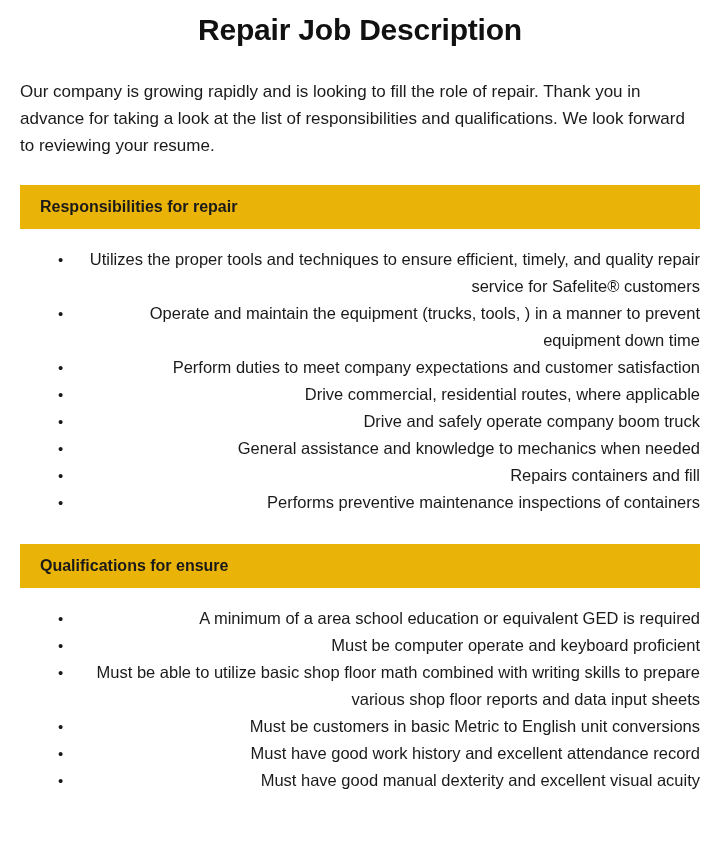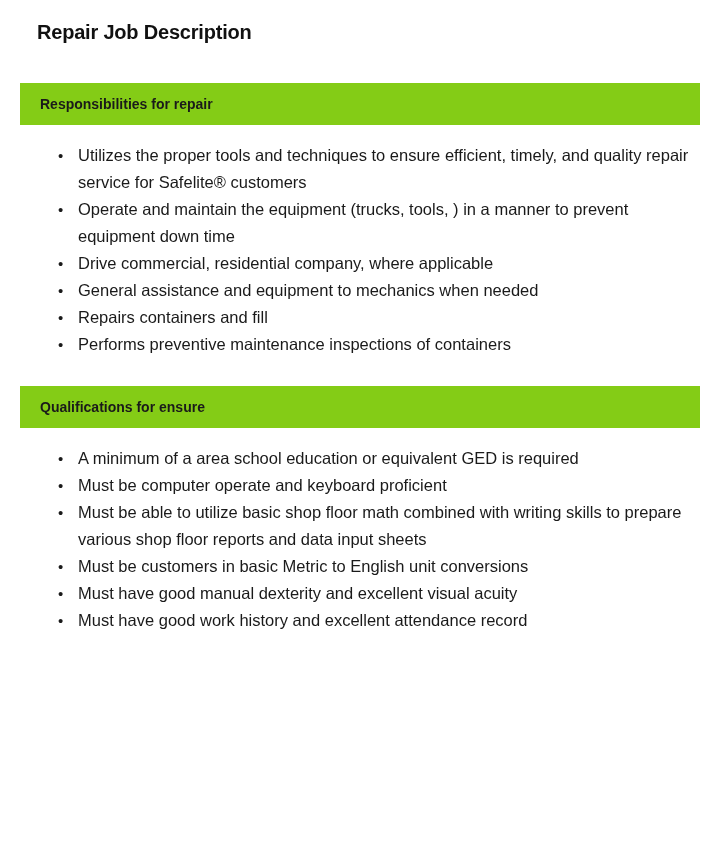--- a/index.html
+++ b/index.html
@@ -13,36 +13,37 @@
     font-family: "Liberation Sans", sans-serif;
     color: #1a1a1a;
     -webkit-font-smoothing: antialiased;
   }
   .page {
     width: 720px;
     box-sizing: border-box;
     padding: 0 20px;
   }
   .doc-title {
-    font-size: 20px;
+    font-size: 30px;
     font-weight: bold;
-    margin: 17px;
+    text-align: center;
+    margin: 9px;
     padding: 4px 0 22px 0;
     letter-spacing: -0.2px;
     color: #111111;
   }
   .intro {
     font-size: 17px;
     line-height: 27px;
     margin: 0 0 26px 0;
     color: #1a1a1a;
   }
   .section-header {
-    background: #84cc16;
-    font-size: 14px;
+    background: #eab308;
+    font-size: 16px;
     font-weight: bold;
     padding: 13px 0 13px 20px;
     margin: 0 0 8px 0;
     color: #1a1a1a;
   }
   .section-body {
     margin: 0;
     padding: 0;
   }
   ul.items {
@@ -65,54 +66,58 @@
     top: 0;
     font-size: 15px;
     line-height: 27px;
     color: #1a1a1a;
   }
   .section {
     margin-bottom: 22px;
   }
   .section .section-body {
     padding-top: 9px;
+    text-align: right;
   }
   .spacer-6 { height: 6px; }
 </style>
 </head>
 <body>
 
 <div class="page">
 
   <h1 class="doc-title">Repair Job Description</h1>
 
+  <p class="intro">Our company is growing rapidly and is looking to fill the role of repair. Thank you in advance for taking a look at the list of responsibilities and qualifications. We look forward to reviewing your resume.</p>
 
   <div class="section">
     <div class="section-header">Responsibilities for repair</div>
     <div class="section-body">
       <ul class="items">
         <li>Utilizes the proper tools and techniques to ensure efficient, timely, and quality repair service for Safelite® customers</li>
         <li>Operate and maintain the equipment (trucks, tools, ) in a manner to prevent equipment down time</li>
-        <li>Drive commercial, residential company, where applicable</li>
-        <li>General assistance and equipment to mechanics when needed</li>
+        <li>Perform duties to meet company expectations and customer satisfaction</li>
+        <li>Drive commercial, residential routes, where applicable</li>
+        <li>Drive and safely operate company boom truck</li>
+        <li>General assistance and knowledge to mechanics when needed</li>
         <li>Repairs containers and fill</li>
         <li>Performs preventive maintenance inspections of containers</li>
       </ul>
     </div>
   </div>
 
   <div class="spacer-6"></div>
 
   <div class="section">
     <div class="section-header">Qualifications for ensure</div>
     <div class="section-body">
       <ul class="items">
         <li>A minimum of a area school education or equivalent GED is required</li>
         <li>Must be computer operate and keyboard proficient</li>
         <li>Must be able to utilize basic shop floor math combined with writing skills to prepare various shop floor reports and data input sheets</li>
         <li>Must be customers in basic Metric to English unit conversions</li>
+        <li>Must have good work history and excellent attendance record</li>
         <li>Must have good manual dexterity and excellent visual acuity</li>
-        <li>Must have good work history and excellent attendance record</li>
       </ul>
     </div>
   </div>
 
 </div>
 
 </body></html>

